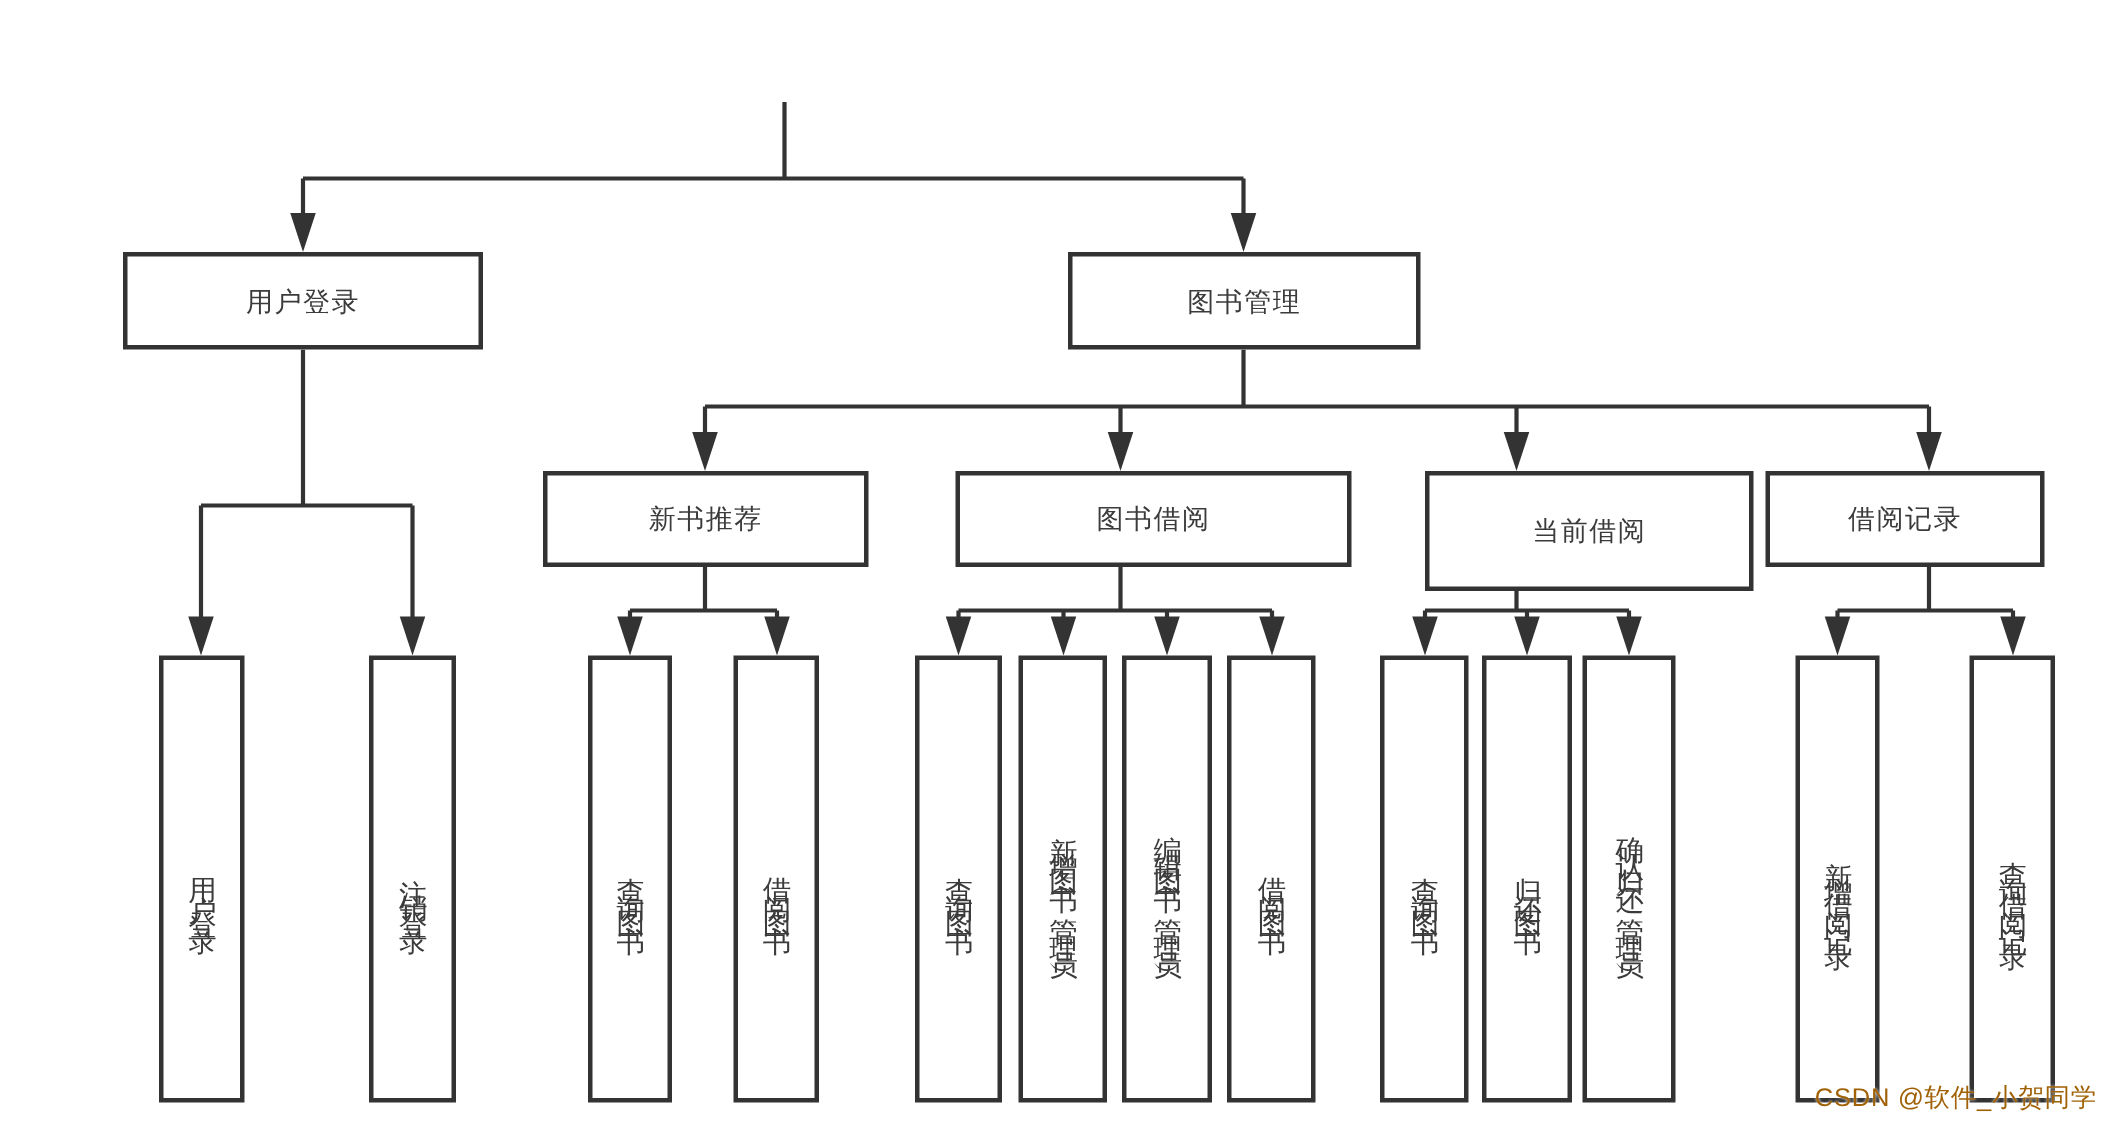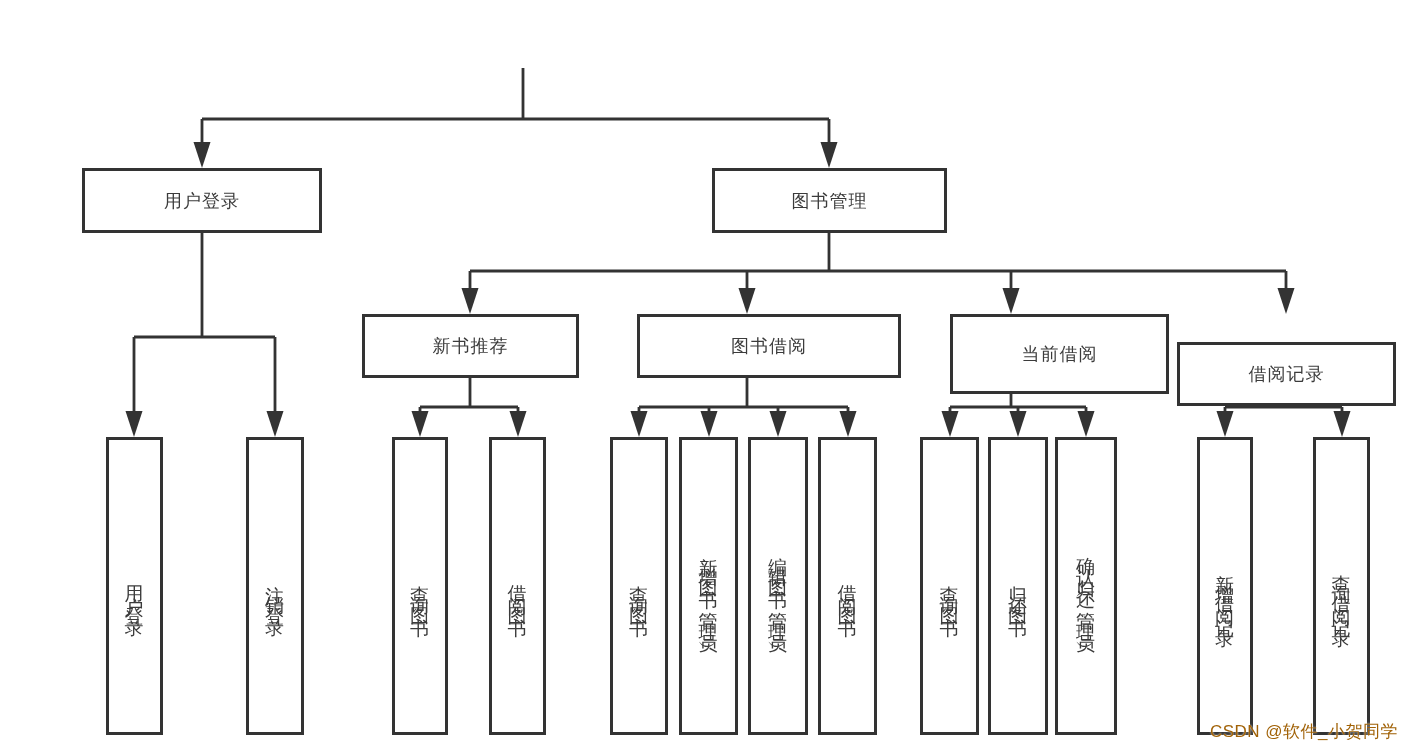--- a/index.html
+++ b/index.html
@@ -101,21 +101,21 @@
     </g>
   </svg>
 
 
   <div class="node lvl2" style="left:82px; top:168px; width:240px; height:65px;">用户登录</div>
   <div class="node lvl2" style="left:712px; top:168px; width:235px; height:65px;font-family:Liberation Serif, serif;">图书管理</div>
 
   <div class="node lvl3" style="left:362px; top:314px; width:217px; height:64px;">新书推荐</div>
   <div class="node lvl3" style="left:637px; top:314px; width:264px; height:64px;">图书借阅</div>
   <div class="node lvl3" style="left:902px; top:314px; width:219px; height:80px;margin-left:48px;">当前借阅</div>
-  <div class="node lvl3" style="left:1177px; top:314px; width:219px; height:64px;margin-top:28px;">借阅记录</div>
+  <div class="node lvl3" style="left:1177px; top:314px; width:186px; height:64px;">借阅记录</div>
 
   <div class="node leaf" style="left:106px; top:437px; width:57px; height:298px;">
     <span>用户登录</span>
   </div>
   <div class="node leaf" style="left:246px; top:437px; width:58px; height:298px;">
     <span>注销登录</span>
   </div>
 
   <div class="node leaf" style="left:392px; top:437px; width:56px; height:298px;">
     <span>查询图书</span>

